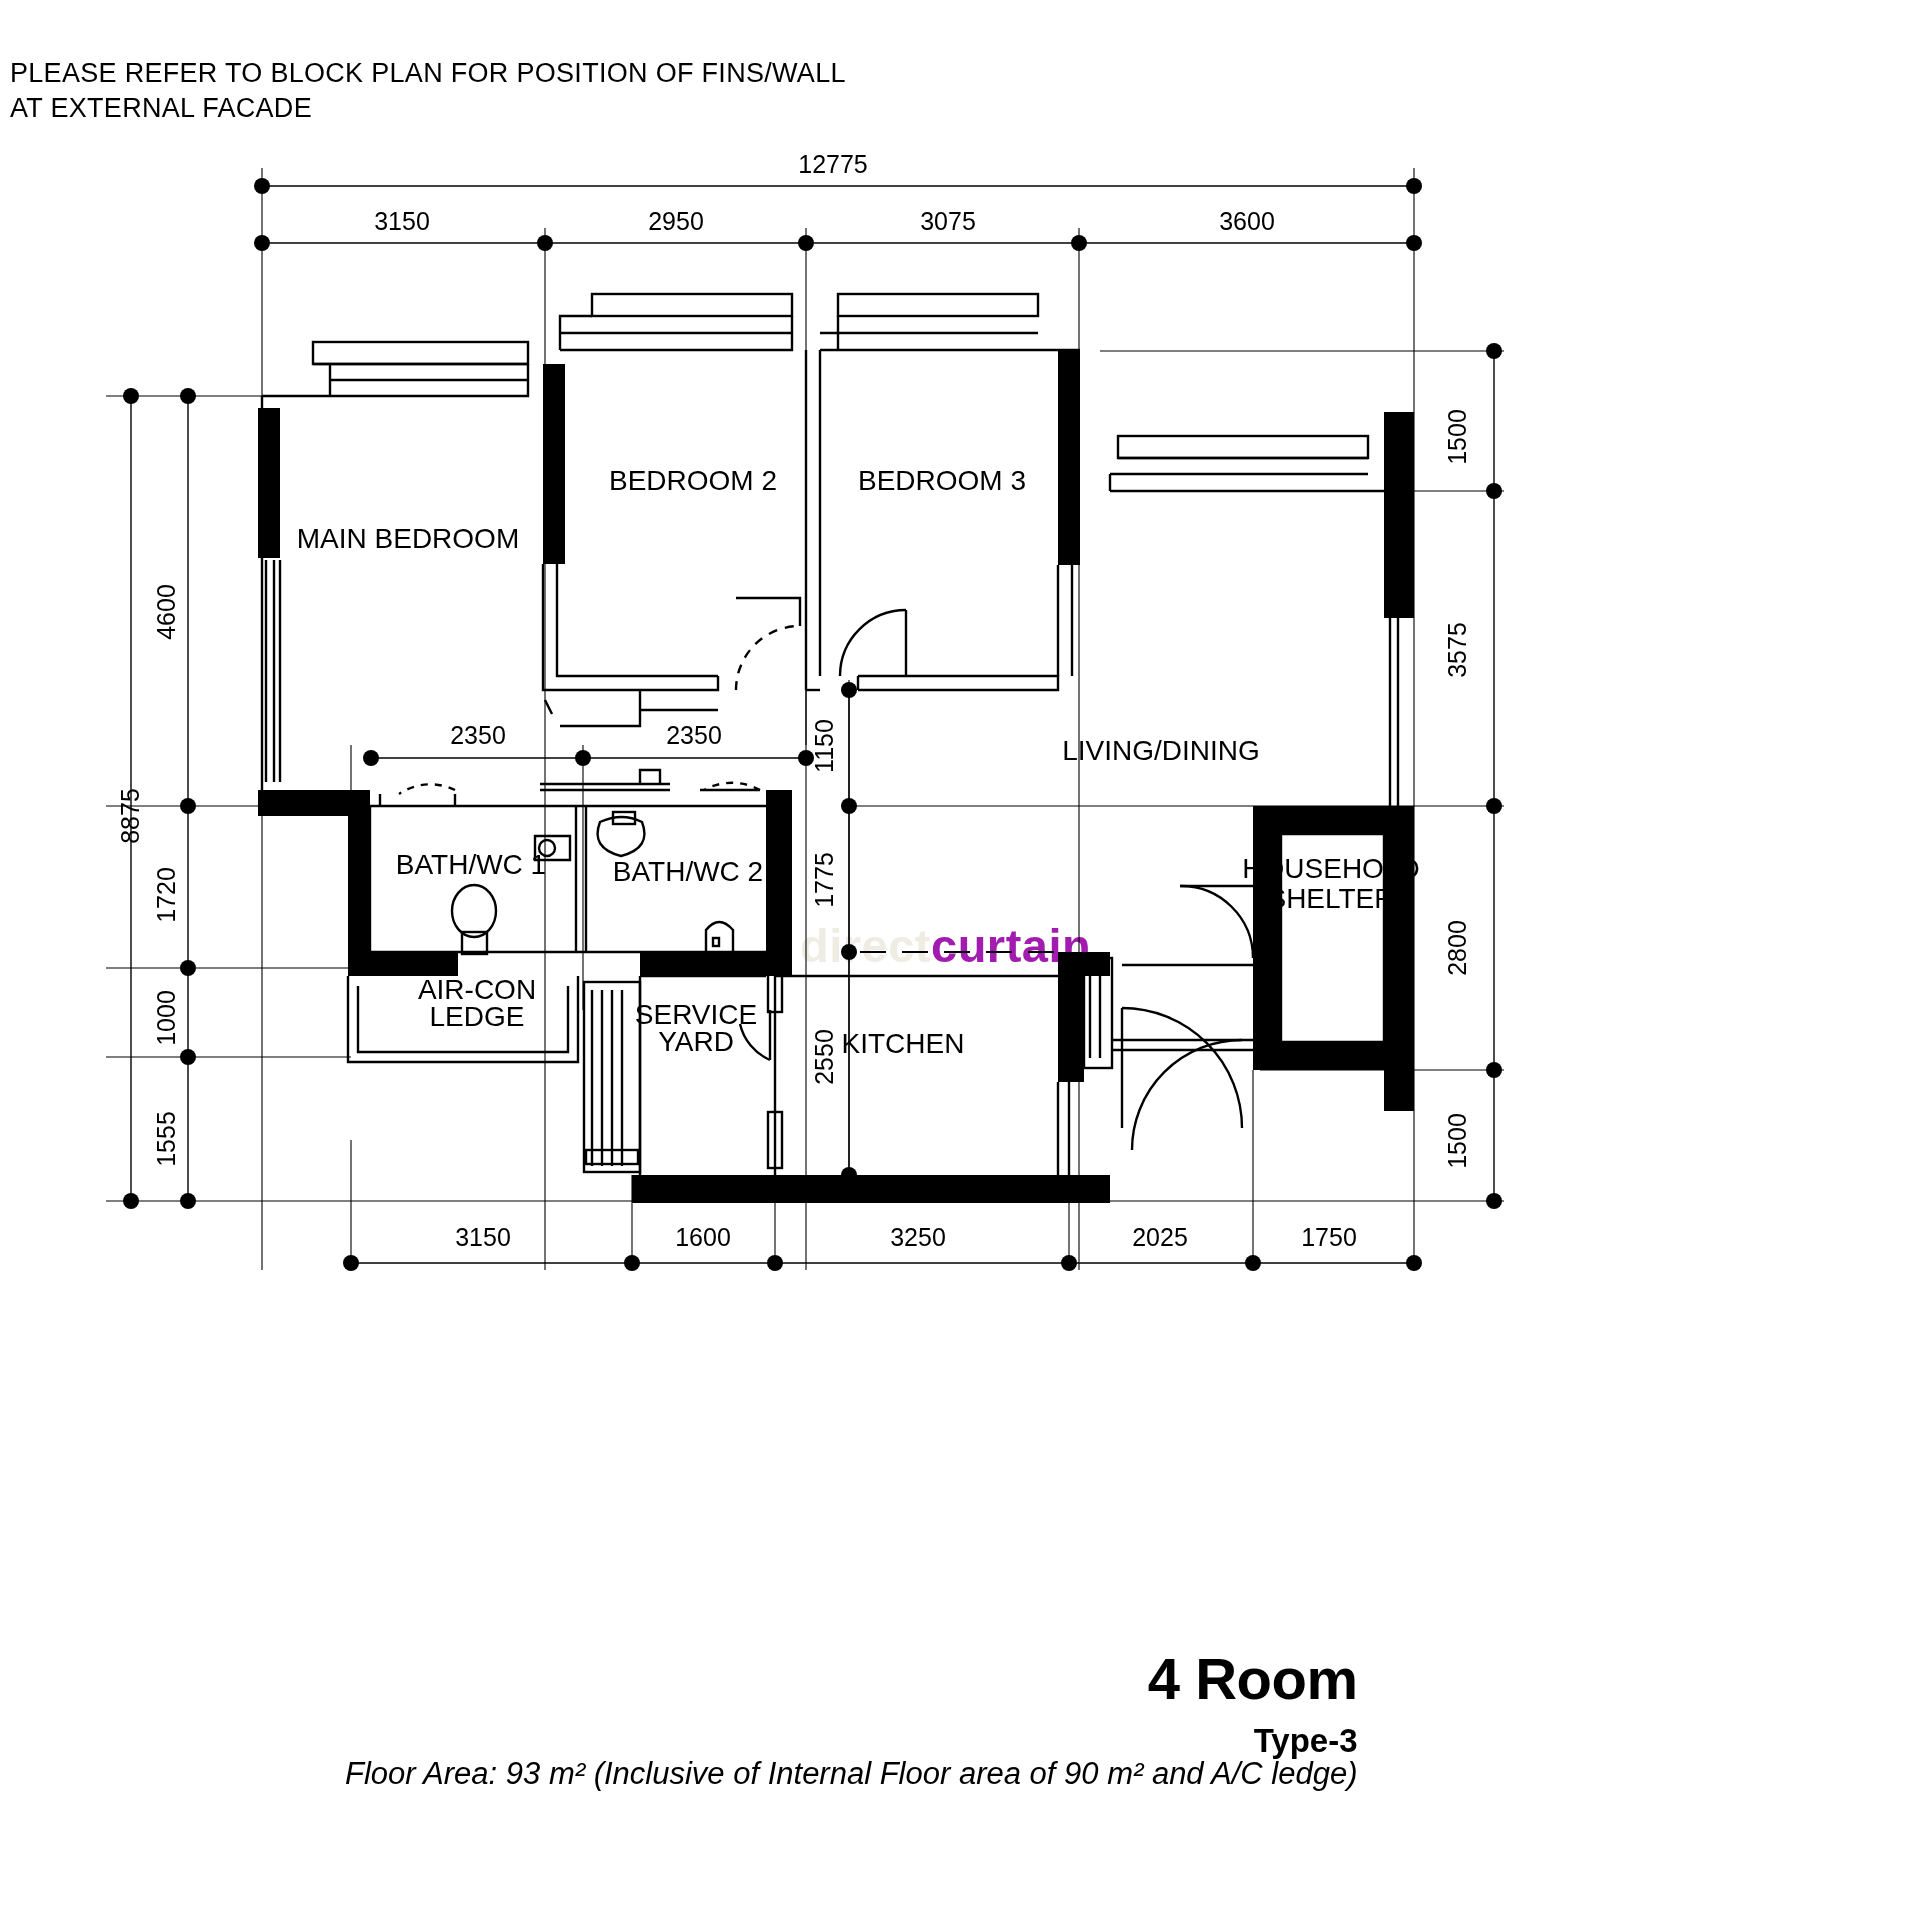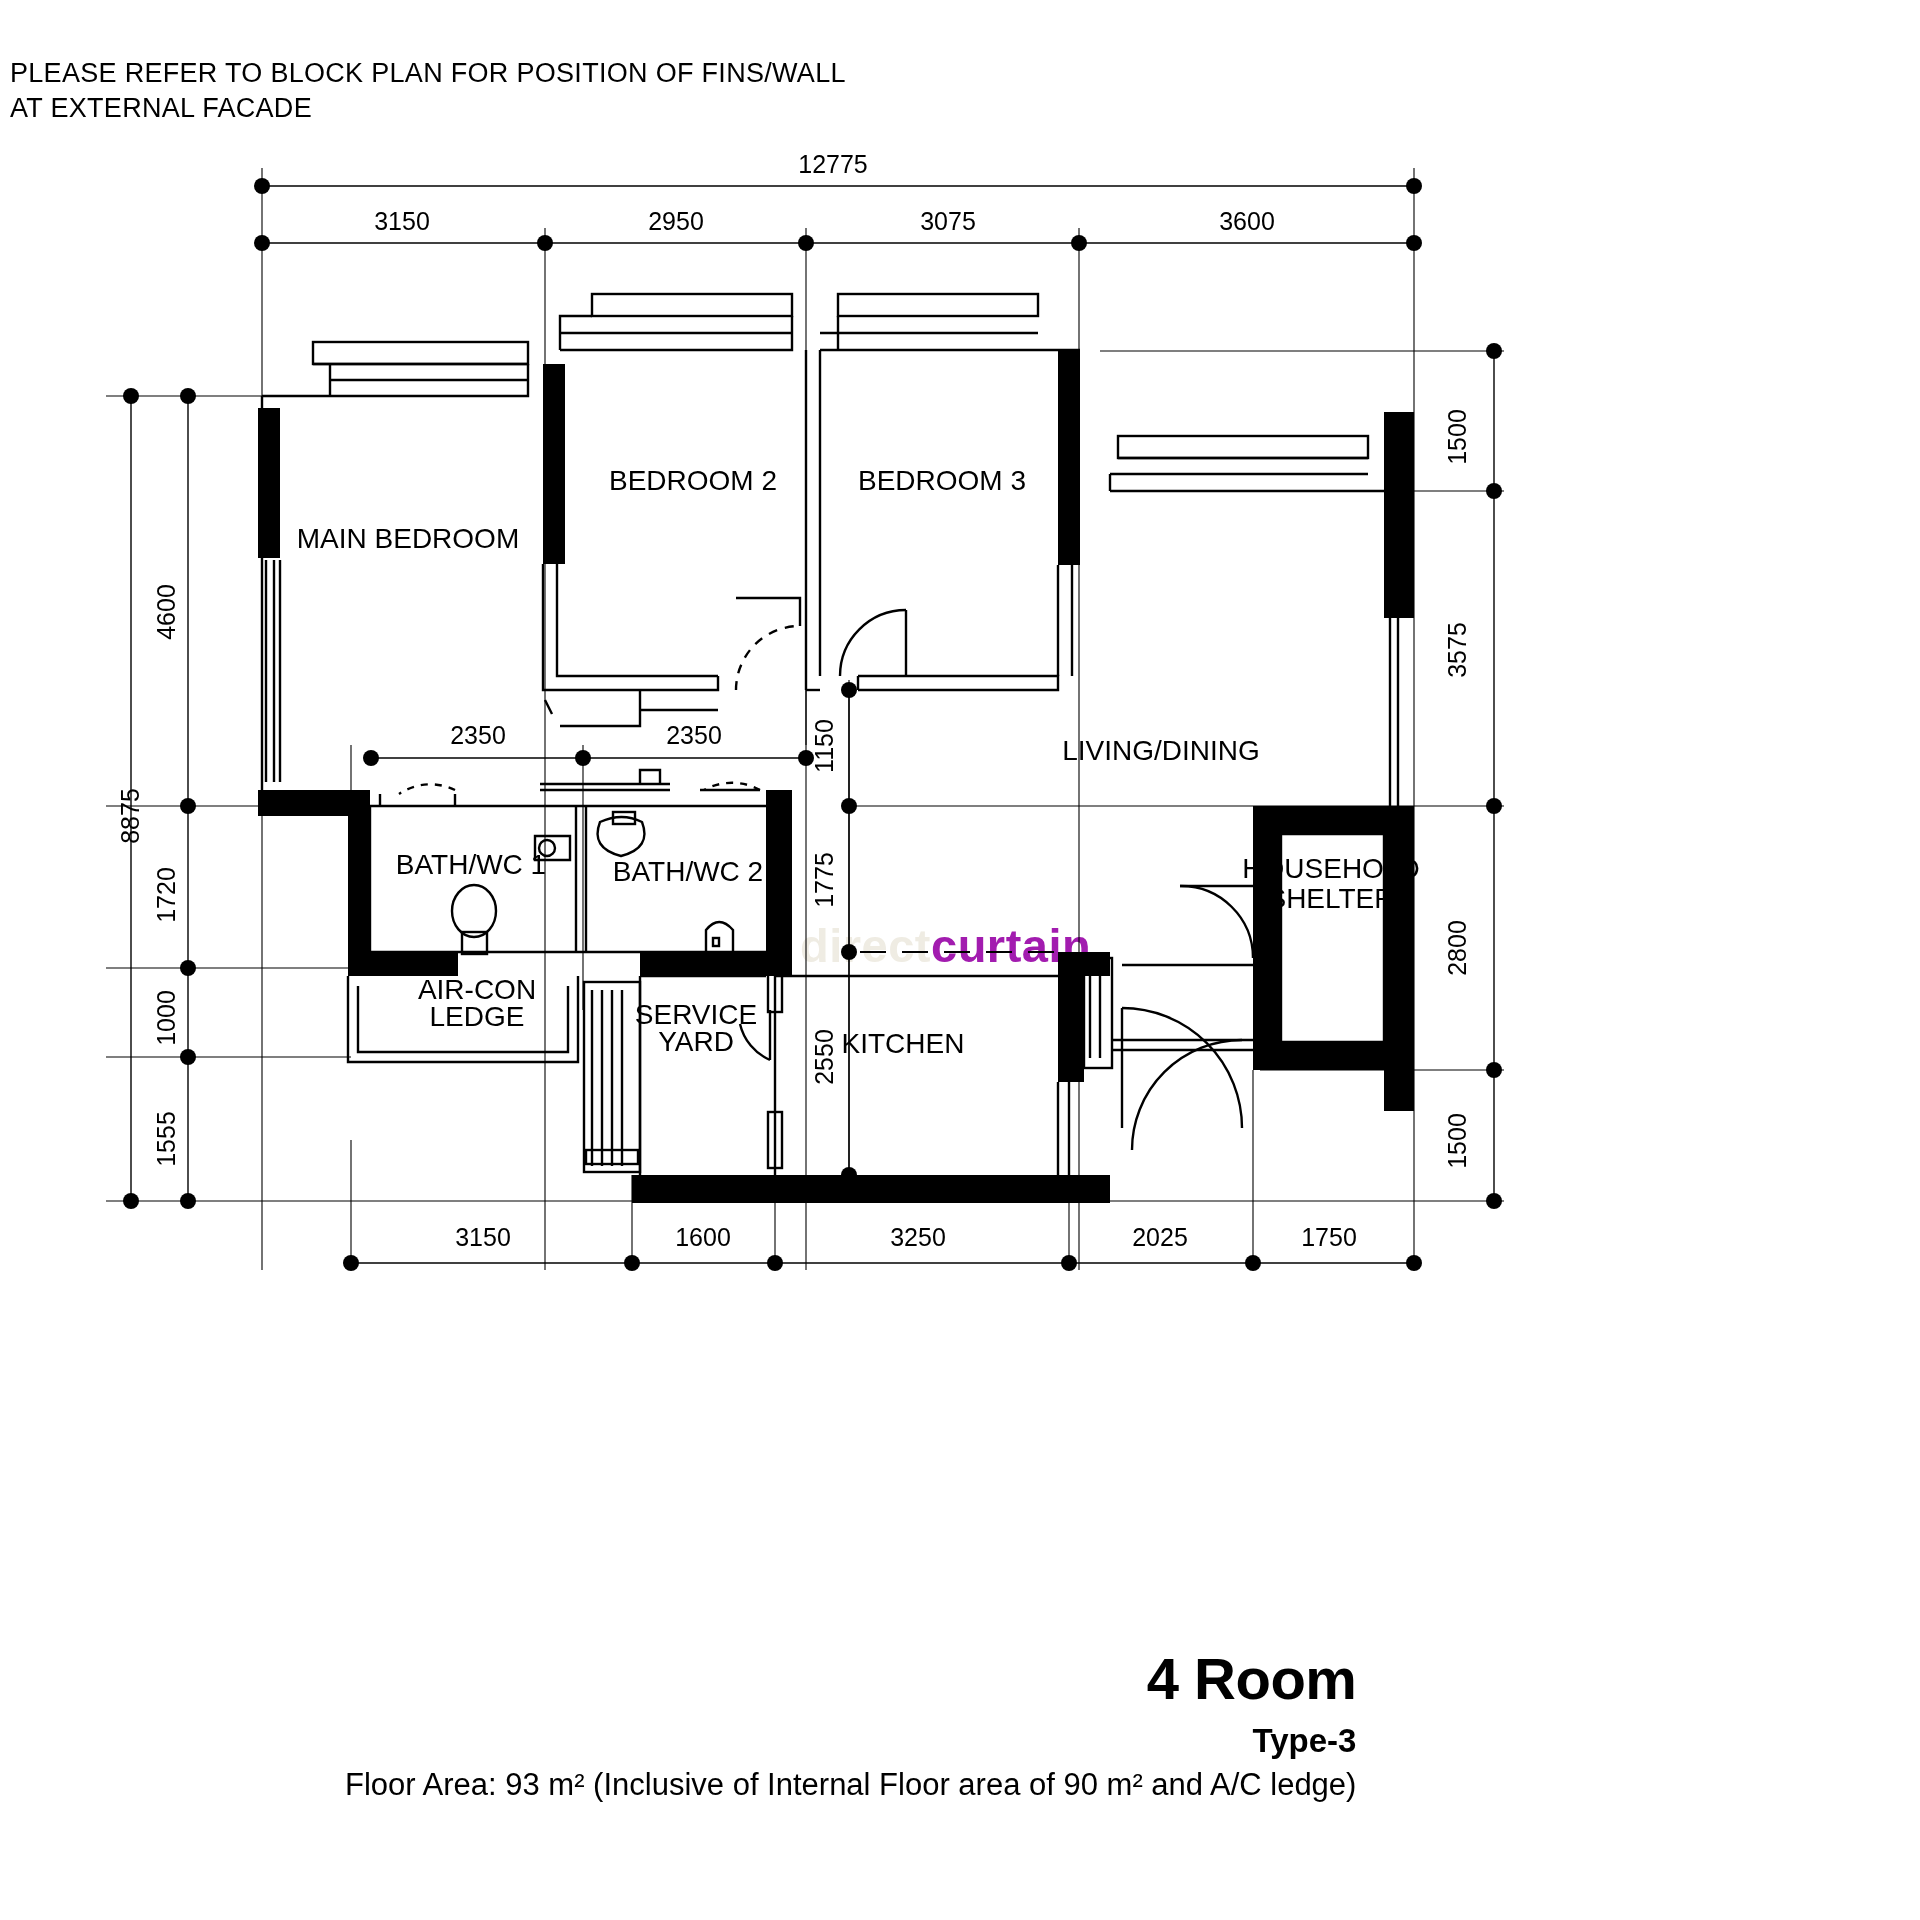--- a/index.html
+++ b/index.html
@@ -2,21 +2,21 @@
 <html><head>
 <meta charset="utf-8">
 <style>
   html,body{margin:0;padding:0;background:#ffffff;}
   body{width:1920px;height:1920px;font-family:"Liberation Sans",sans-serif;color:#000;overflow:hidden;position:relative;}
   #plan{position:absolute;left:0;top:0;width:1920px;height:1920px;}
   .note{position:absolute;left:10px;top:56px;font-size:27px;line-height:1.28;letter-spacing:.3px;white-space:pre-line;font-family:"Liberation Sans",sans-serif;}
   .titleblock{position:absolute;left:345px;top:1650px;text-align:right;}
   .tb-main{font-size:58px;font-weight:bold;letter-spacing:-.5px;line-height:1;}
   .tb-type{font-size:33px;font-weight:bold;margin-top:16px;line-height:1;}
-  .tb-line{font-size:31px;margin-top:11px;line-height:1.12;}
+  .tb-line{font-size:31px;line-height:1.12;font-style:italic;}
   .wm{position:absolute;left:800px;top:918px;font-size:47px;font-weight:bold;letter-spacing:.5px;color:#efece3;user-select:none;}
   .wm i{font-style:normal;color:#a21caf;}
   svg text{font-family:"Liberation Sans",sans-serif;}
 </style>
 </head>
 <body>
 
 <div class="note">PLEASE REFER TO BLOCK PLAN FOR POSITION  OF FINS/WALL
 AT EXTERNAL FACADE</div>
 

